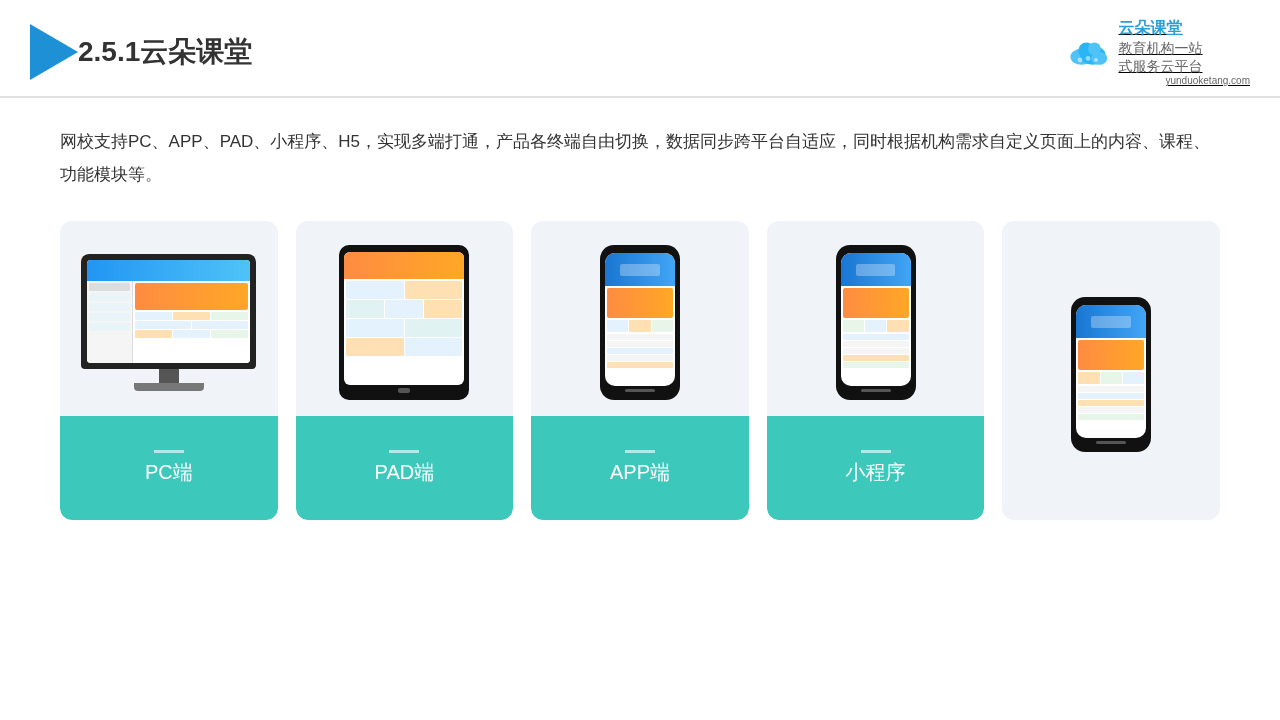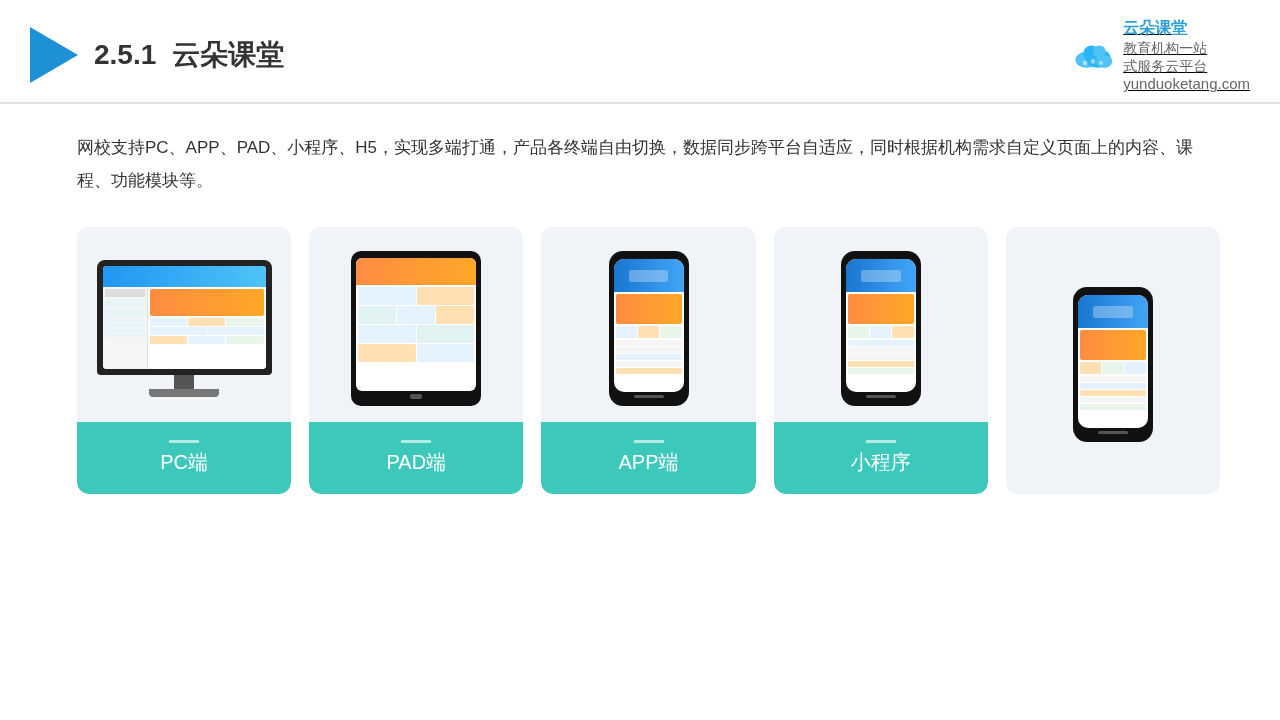--- a/index.html
+++ b/index.html
@@ -15,21 +15,20 @@
     .header {
       display: flex;
       align-items: center;
       justify-content: space-between;
       padding: 18px 30px 10px 30px;
       border-bottom: 2px solid #e0e0e0;
     }
     .header-left {
       display: flex;
       align-items: center;
-      gap: 16px;
     }
     .logo-triangle {
       width: 0;
       height: 0;
       border-top: 28px solid transparent;
       border-bottom: 28px solid transparent;
       border-left: 48px solid #1e90d6;
     }
     .page-title {
       font-size: 28px;
@@ -60,28 +59,28 @@
       font-size: 16px;
       font-weight: 600;
       color: #2b9fd8;
     }
     .brand-slogan {
       font-size: 14px;
       color: #666;
       line-height: 1.3;
     }
     .brand-url {
-      font-size: 15px;
+      font-size: 10px;
       color: #666;
+      margin-left: 47px;
     }
 
     
     .content {
       padding: 28px 60px 20px 60px;
-      margin-left: 17px;
     }
     .description {
       font-size: 17px;
       color: #333;
       line-height: 1.9;
       margin-bottom: 30px;
     }
 
     
     .devices-row {
@@ -108,21 +107,21 @@
       padding: 24px 16px 16px 16px;
       width: 100%;
     }
     .device-label {
       width: 100%;
       background: #3cc8bb;
       color: #fff;
       font-size: 20px;
       font-weight: 500;
       text-align: center;
-      padding: 18px 0;
+      padding: 34px 0;
       border-radius: 0 0 12px 12px;
     }
 
     
     .pc-monitor {
       display: flex;
       flex-direction: column;
       align-items: center;
       width: 180px;
     }

